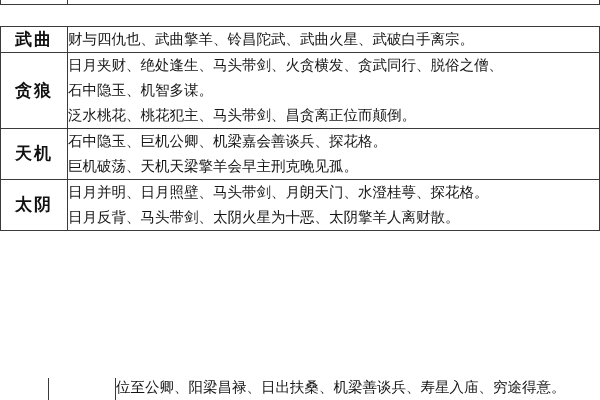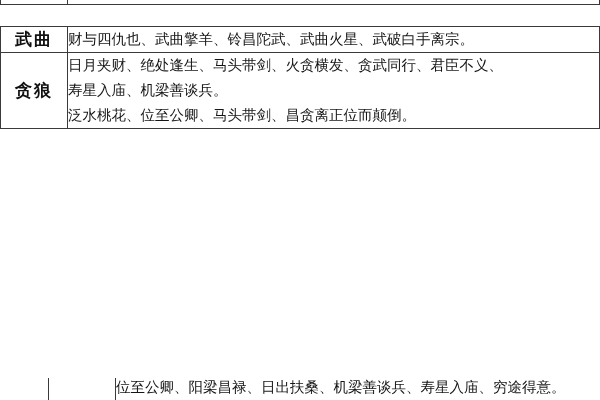--- a/index.html
+++ b/index.html
@@ -103,23 +103,37 @@
     <tbody>
         <tr>
       <td class="name-cell">武曲</td>
       <td class="lines-cell">
         <span class="ln">财与四仇也、武曲擎羊、铃昌陀武、武曲火星、武破白手离宗。</span>
       </td>
     </tr>
     <tr>
       <td class="name-cell">贪狼</td>
       <td class="lines-cell">
-        <span class="ln">日月夹财、绝处逢生、马头带剑、火贪横发、贪武同行、君臣不义、</span>
-        <span class="ln">寿星入庙、机梁善谈兵。</span>
-        <span class="ln">泛水桃花、位至公卿、马头带剑、昌贪离正位而颠倒。</span>
+        <span class="ln">日月夹财、绝处逢生、马头带剑、火贪横发、贪武同行、脱俗之僧、</span>
+        <span class="ln">石中隐玉、机智多谋。</span>
+        <span class="ln">泛水桃花、桃花犯主、马头带剑、昌贪离正位而颠倒。</span>
+      </td>
+    </tr>
+    <tr>
+      <td class="name-cell">天机</td>
+      <td class="lines-cell">
+        <span class="ln">石中隐玉、巨机公卿、机梁嘉会善谈兵、探花格。</span>
+        <span class="ln">巨机破荡、天机天梁擎羊会早主刑克晚见孤。</span>
+      </td>
+    </tr>
+    <tr>
+      <td class="name-cell">太阴</td>
+      <td class="lines-cell">
+        <span class="ln">日月并明、日月照壁、马头带剑、月朗天门、水澄桂萼、探花格。</span>
+        <span class="ln">日月反背、马头带剑、太阴火星为十恶、太阴擎羊人离财散。</span>
       </td>
     </tr>
   </tbody>
     </table>
 
   <div class="clip-bottom">
     <div class="inner">
       <table class="star-table">
         <tbody>
             <tr>

